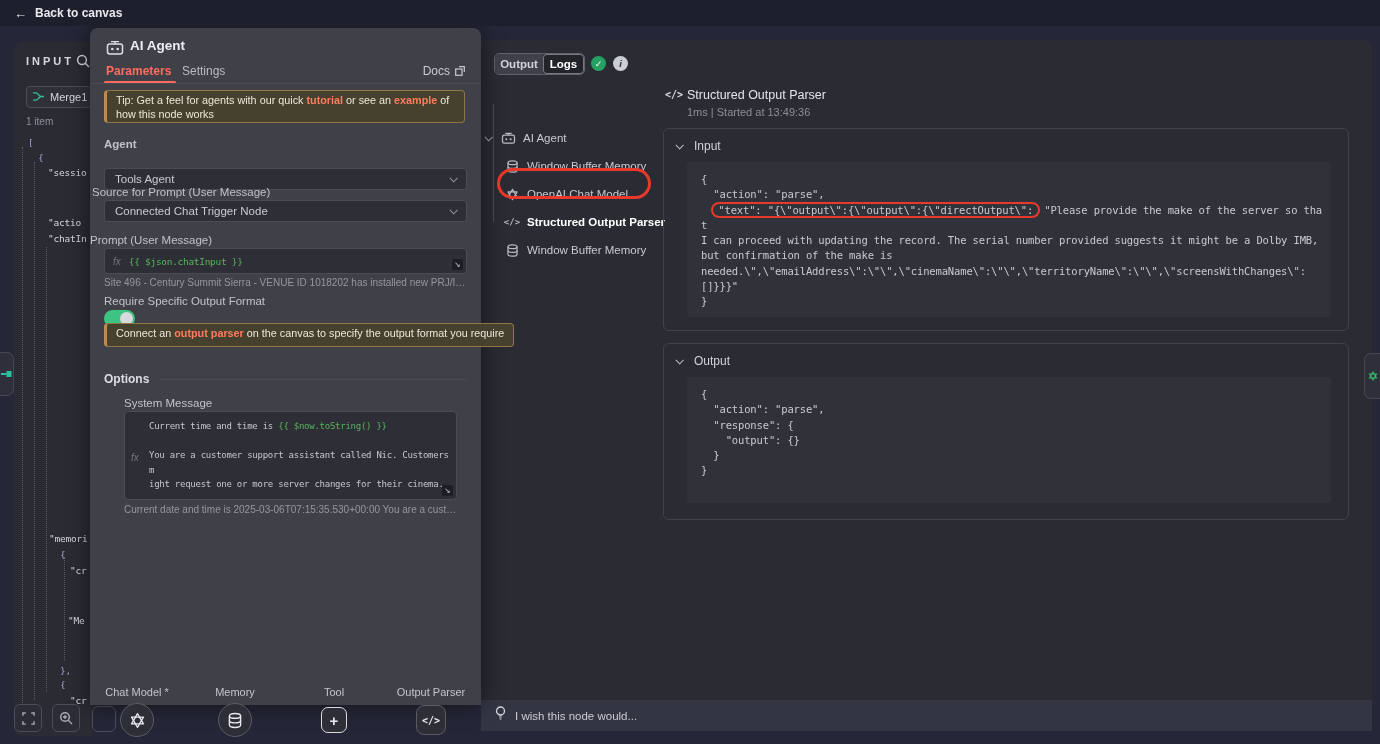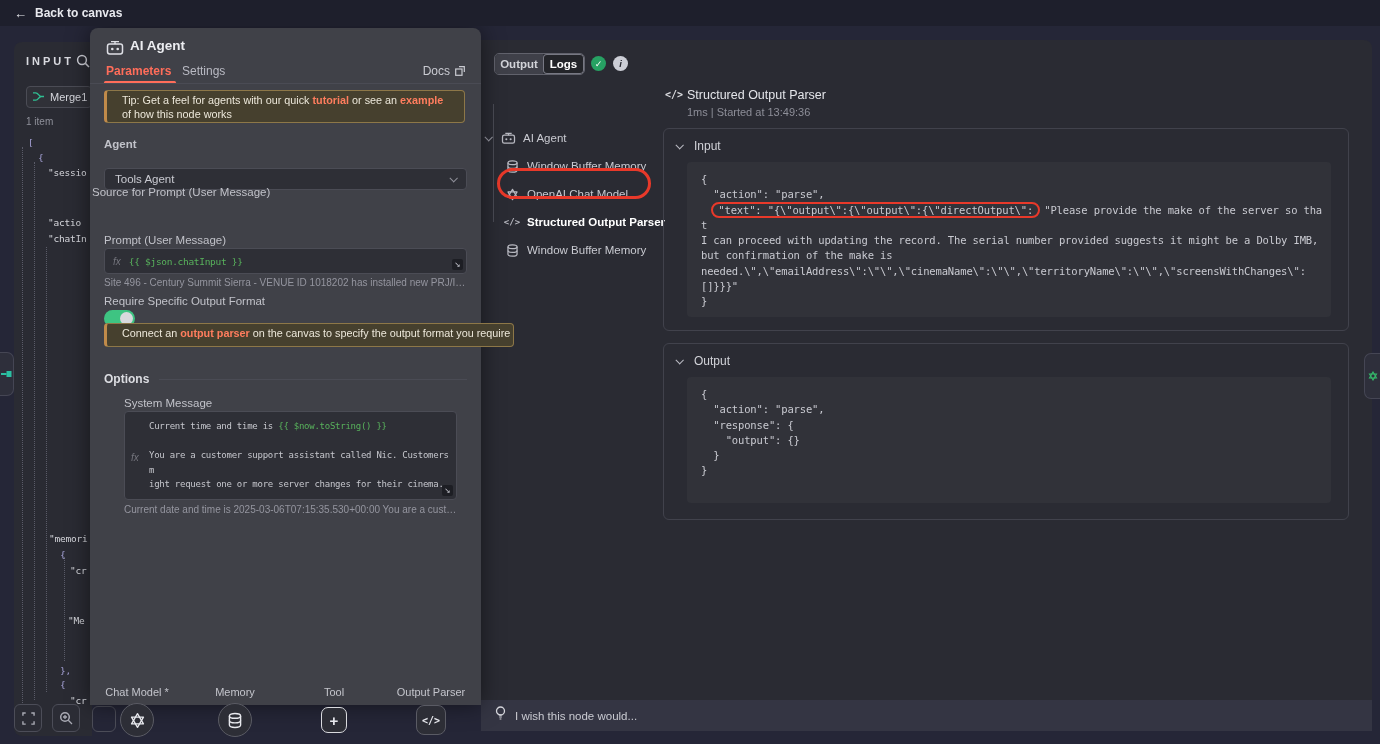--- a/index.html
+++ b/index.html
@@ -43,21 +43,21 @@
   .np-title { position:absolute; left:40px; top:10px; font-size:13.5px; font-weight:700; color:#ecedf1; }
   .robot { position:absolute; left:16px; top:12px; color:#dfe0e6; }
   .tab { position:absolute; top:36px; font-size:12px; cursor:pointer; }
   .tab.active { color:#ff6d5a; font-weight:700; }
   .tab.idle { color:#b9bac3; }
   .tab-underline { position:absolute; left:14px; top:53px; width:72px; height:2.5px; background:#ff6d5a; border-radius:2px; }
   .docs { position:absolute; top:36px; right:16px; font-size:12px; color:#c9cad1; display:flex; gap:5px; align-items:center; cursor:pointer;padding-left:41px; }
   .np-divider { position:absolute; left:0; top:55px; width:100%; height:1px; background:#4a4b54; }
 
   .callout { position:absolute; background:#46402e; border:1px solid #8d7748; border-left:3px solid #c08a4a;
-    border-radius:4px; color:#ece7da; font-size:10.8px; line-height:13.5px; padding:3px 15px; }
+    border-radius:4px; color:#ece7da; font-size:10.8px; line-height:13.5px; padding:3px 9px; }
   .callout .lnk { color:#ff7d5e; font-weight:600; cursor:pointer; }
 
   .fld-label { position:absolute; font-size:11.5px; color:#c1c2c9; }
   .select { position:absolute; width:363px; height:22px; background:#2e2f36; border:1px solid #4b4c55;
     border-radius:4px; display:flex; align-items:center; padding:0 10px; font-size:11.5px; color:#c9cad1; cursor:pointer; }
   .select .cv { margin-left:auto; color:#8e8f99; }
   .cv { display:inline-block; width:6px; height:6px; border-right:1.6px solid currentColor;
     border-bottom:1.6px solid currentColor; transform:rotate(45deg) translateY(-1px); }
 
   .expr-input { position:absolute; width:363px; height:26px; background:#2e2f36; border:1px solid #4b4c55;
@@ -222,22 +222,26 @@
     <span>Tip: Get a feel for agents with our quick </span><span class="lnk">tutorial</span><span> or see an </span><span class="lnk">example</span><span> of how this node works</span>
   </div>
 
   <span class="fld-label" style="left:14px;top:110px;font-weight:bold;">Agent</span>
   <div class="select" style="left:14px;top:124px;margin-top:16px;">
     <span>Tools Agent</span>
     <span class="cv"></span>
   </div>
 
   <span class="fld-label" style="left:2px;top:158px;">Source for Prompt (User Message)</span>
-
-  <span class="fld-label" style="left:14px;top:206px;">Prompt (User Message)</span>
+  <div class="select" style="left:14px;top:172px;">
+    <span>Connected Chat Trigger Node</span>
+    <span class="cv"></span>
+  </div>
+
+  <span class="fld-label" style="left:0;top:206px;">Prompt (User Message)</span>
   <div class="expr-input" style="left:14px;top:220px;">
     <span class="fx">fx</span>
     <span class="mono green" style="font-size:9.5px;letter-spacing:-0.3px;">{{ $json.chatInput }}</span>
     <span class="exp-ic">↘</span>
   </div>
   <div class="hint" style="left:14px;top:249px;width:363px;">Site 496 - Century Summit Sierra - VENUE ID 1018202 has installed new PRJ/IMB into AU...</div>
 
   <span class="fld-label" style="left:14px;top:267px;">Require Specific Output Format</span>
   <div class="toggle" style="left:14px;top:282px;">
     <span class="knob"></span>

